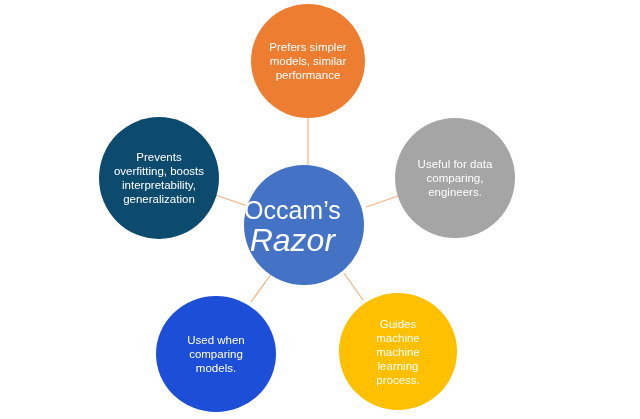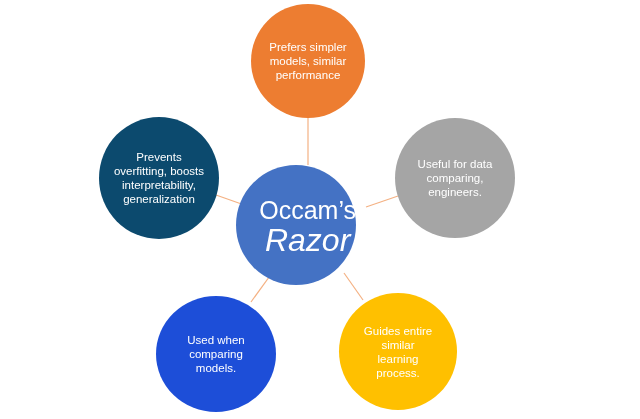--- a/index.html
+++ b/index.html
@@ -1,20 +1,20 @@
 <!DOCTYPE html>
 <html><head>
 <meta charset="utf-8">
 <style>
   html, body { margin:0; padding:0; background:#ffffff; }
   body { width:640px; height:419px; position:relative; overflow:hidden;
          font-family:"Liberation Sans", "DejaVu Sans", sans-serif; }
   #diagram { position:absolute; left:0; top:0; width:640px; height:419px; }
   .node { position:absolute; border-radius:50%; display:flex; align-items:center;
-          justify-content:flex-end; text-align:center; color:#ffffff; box-sizing:border-box; }
+          justify-content:flex-start; text-align:center; color:#ffffff; box-sizing:border-box; }
   .node span { display:block; font-size:11.5px; line-height:14px; padding:0 14px; }
   .center span { font-size:25px; line-height:30px; padding:0; }
   svg.connectors { position:absolute; left:0; top:0; }
 </style>
 </head>
 <body>
 
 <div id="diagram">
   <svg class="connectors" width="640" height="419">
     <line x1="308" y1="165" x2="308" y2="118" stroke="#F4B183" stroke-width="1.2"></line>
@@ -29,27 +29,27 @@
   </div>
 
   <div class="node" style="left:99px; top:117px; width:120px; height:122px; background:#0c4a6e;">
     <span style="padding:0 10px;">Prevents overfitting, boosts interpretability, generalization</span>
   </div>
 
   <div class="node" style="left:395px; top:118px; width:120px; height:120px; background:#A5A5A5;">
     <span style="padding:0 18px;">Useful for data comparing, engineers.</span>
   </div>
 
-  <div class="node center" style="left:236px; top:165px; width:120px; height:120px; background:#4472C4;">
+  <div class="node center" style="left:244px; top:165px; width:120px; height:120px; background:#4472C4;">
     <span>
       <span style="padding:0;font-size:25px;line-height:30px;">Occam’s</span>
       <span style="padding:0;font-size:32px;line-height:30px;font-style:italic;">Razor</span>
     </span>
   </div>
 
   <div class="node" style="left:156px; top:296px; width:120px; height:116px; background:#1d4ed8;">
     <span style="padding:0 30px;">Used when comparing models.</span>
   </div>
 
   <div class="node" style="left:339px; top:293px; width:118px; height:117px; background:#FFC000;">
-    <span style="padding:0 22px;">Guides entire similar learning process.</span>
+    <span style="padding:0 22px;">Guides machine machine learning process.</span>
   </div>
 </div>
 
 </body></html>

